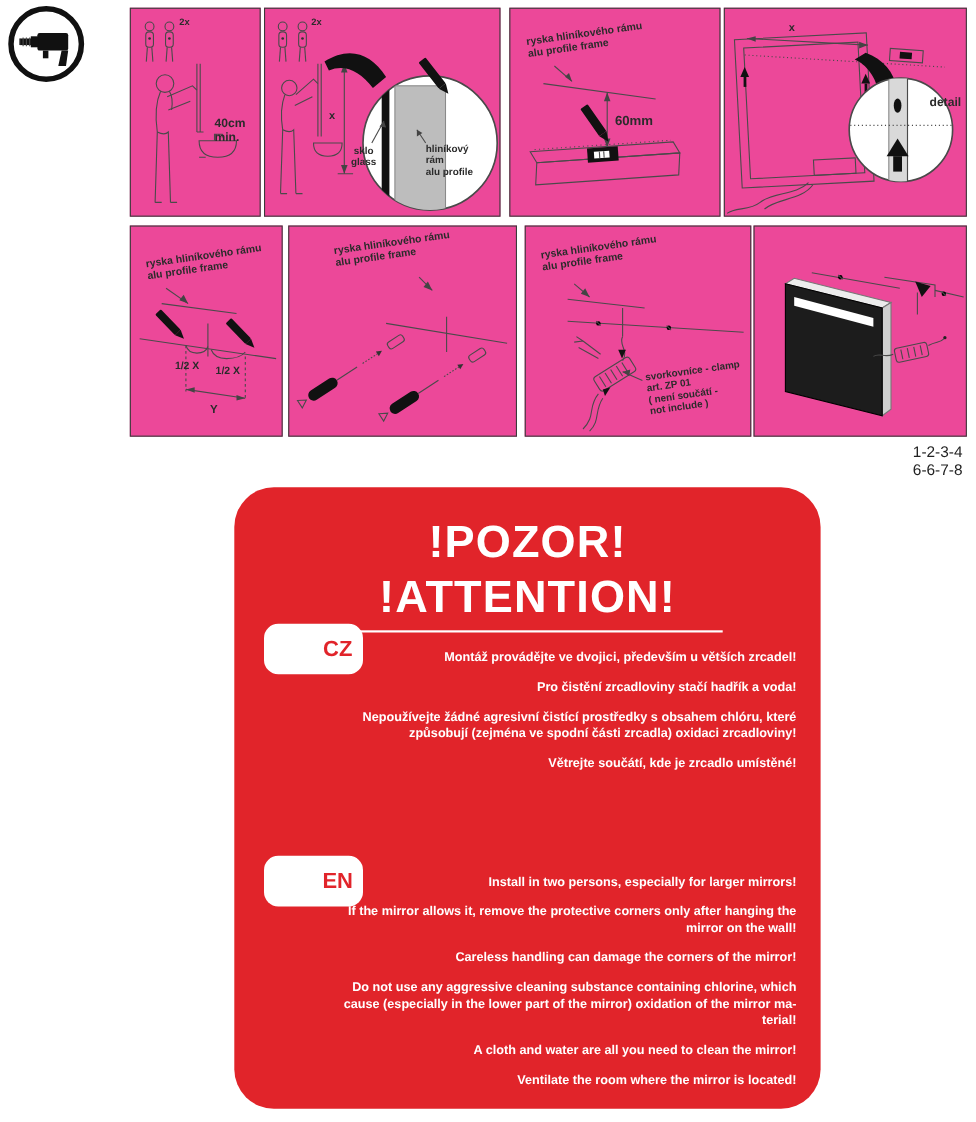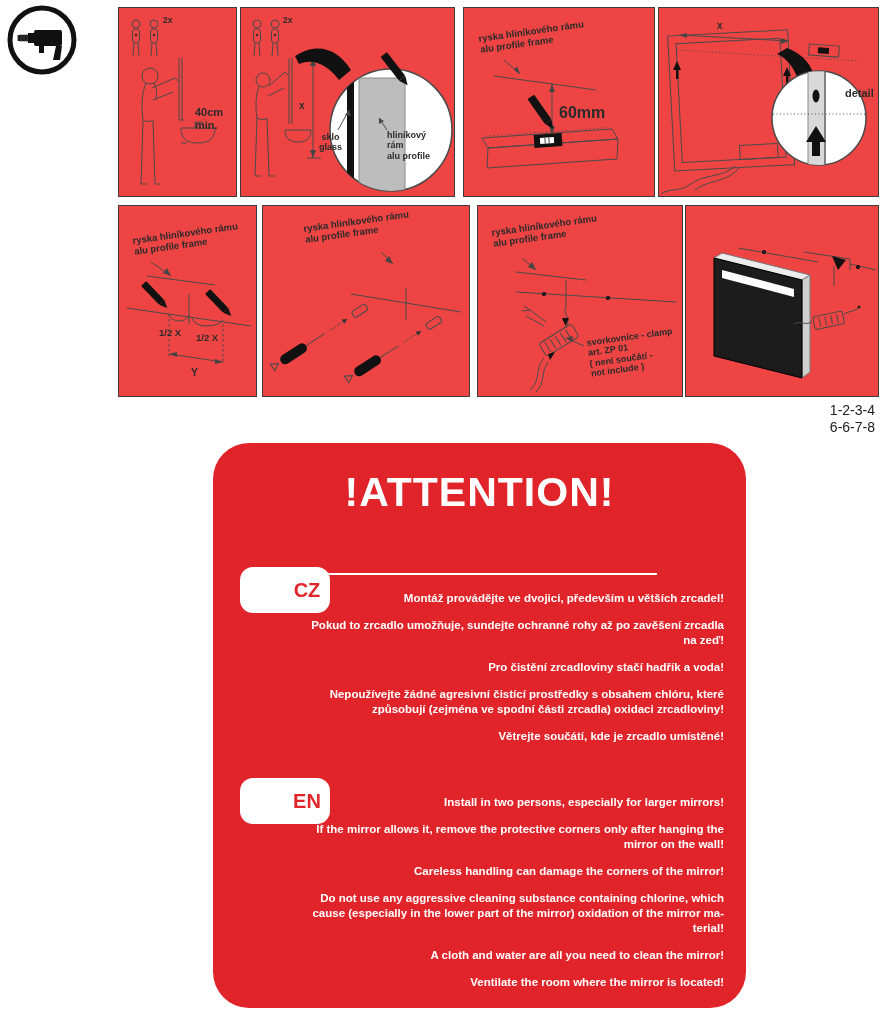--- a/index.html
+++ b/index.html
@@ -3,21 +3,21 @@
 <meta charset="utf-8">
 <style>
   html,body{margin:0;padding:0;}
   body{
     width:887px;height:1020px;position:relative;background:#ffffff;
     font-family:"Liberation Sans","DejaVu Sans",sans-serif;color:#2b2b2b;
     overflow:hidden;
   }
   .pre{white-space:pre-line;}
   
-  .panel{position:absolute;border:1px solid #3b3b3b;background:#ef4444;box-sizing:border-box;}
+  .panel{position:absolute;border:1px solid #3b3b3b;background:#ec4899;box-sizing:border-box;}
   .panel svg{position:absolute;left:0;top:0;}
   .plabel{position:absolute;font-weight:bold;color:#2b2b2b;line-height:1.15;}
   .rot{transform:rotate(-8deg);transform-origin:left top;}
   .drill{position:absolute;left:6px;top:4px;width:72px;height:72px;}
   .pagenums{position:absolute;right:12px;top:402px;text-align:right;
     font-weight:normal;font-size:14px;line-height:17px;color:#222;}
   
   .warning{position:absolute;left:213px;top:443px;width:533px;height:565px;
     background:var(--warning-red,#e1242a);border-radius:36px;color:#fff;}
   .w-title{position:absolute;top:24px;left:0;width:100%;text-align:center;
@@ -167,21 +167,21 @@
       <line x1="85" y1="129.5" x2="85" y2="135.5" stroke="#111" stroke-width="1"></line>
     </g>
 
     <g transform="rotate(55 76 102)">
       <rect x="60" y="98" width="30" height="8" rx="1" fill="#111"></rect>
       <polygon points="90,98 99,102 90,106" fill="#111"></polygon>
     </g>
   </svg>
   <span class="plabel pre rot" style="left:14px;top:26px;font-size:9.5px;">ryska hliníkového rámu
 alu profile frame</span>
-  <span class="plabel" style="left:95px;top:96px;font-size:16px;">60mm</span>
+  <span class="plabel" style="left:95px;top:96px;font-size:12px;">60mm</span>
 </div>
 
 <div class="panel" style="left:658px;top:7px;width:221px;height:190px;">
   <svg width="219" height="188" viewBox="0 0 219 188">
 
     <g transform="rotate(-3 70 90)">
       <rect class="ln" x="12" y="25" width="120" height="135"></rect>
       <rect class="ln" x="20" y="33" width="104" height="119"></rect>
       <rect class="ln" x="78" y="138" width="38" height="14"></rect>
     </g>
@@ -373,31 +373,30 @@
   </svg>
 </div>
 
 <div class="pagenums">
   <div>1-2-3-4</div>
   <div>6-6-7-8</div>
 </div>
 
 <div class="warning">
   <div class="w-title">
+    <div>!POZOR!</div>
     <div>!ATTENTION!</div>
   </div>
   <div class="w-divider"></div>
 
   <div class="badge badge-cz">
     <span>CZ</span>
   </div>
   <div class="w-block w-block-cz">
     <p>Montáž provádějte ve dvojici, především u větších zrcadel!</p>
-    <p>Pokud to zrcadlo umožňuje, sundejte ochranné rohy až po zavěšení zrcadla
-na zeď!</p>
     <p>Pro čistění zrcadloviny stačí hadřík a voda!</p>
     <p>Nepoužívejte žádné agresivní čistící prostředky s obsahem chlóru, které
 způsobují (zejména ve spodní části zrcadla) oxidaci zrcadloviny!</p>
     <p>Větrejte součátí, kde je zrcadlo umístěné!</p>
   </div>
 
   <div class="badge badge-en">
     <span>EN</span>
   </div>
   <div class="w-block w-block-en">

